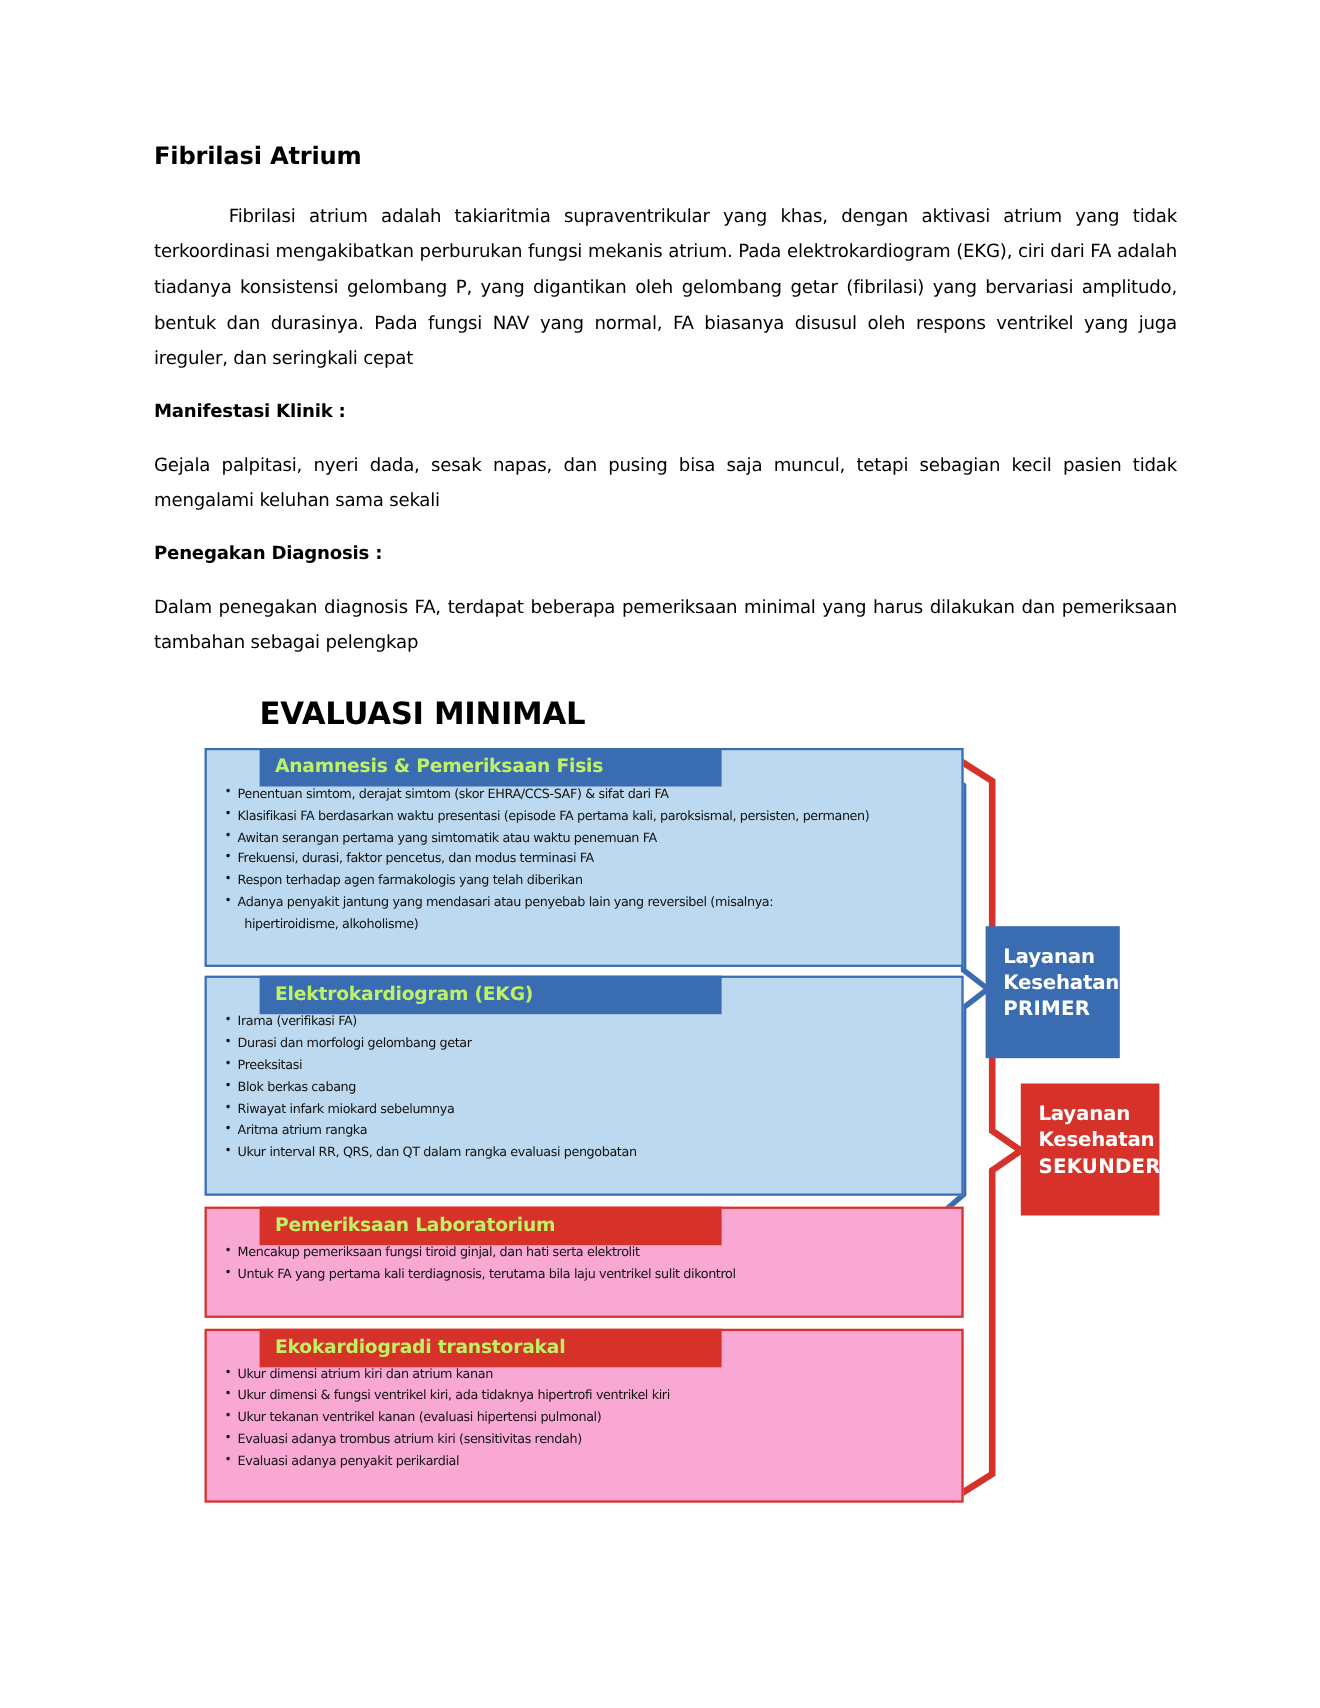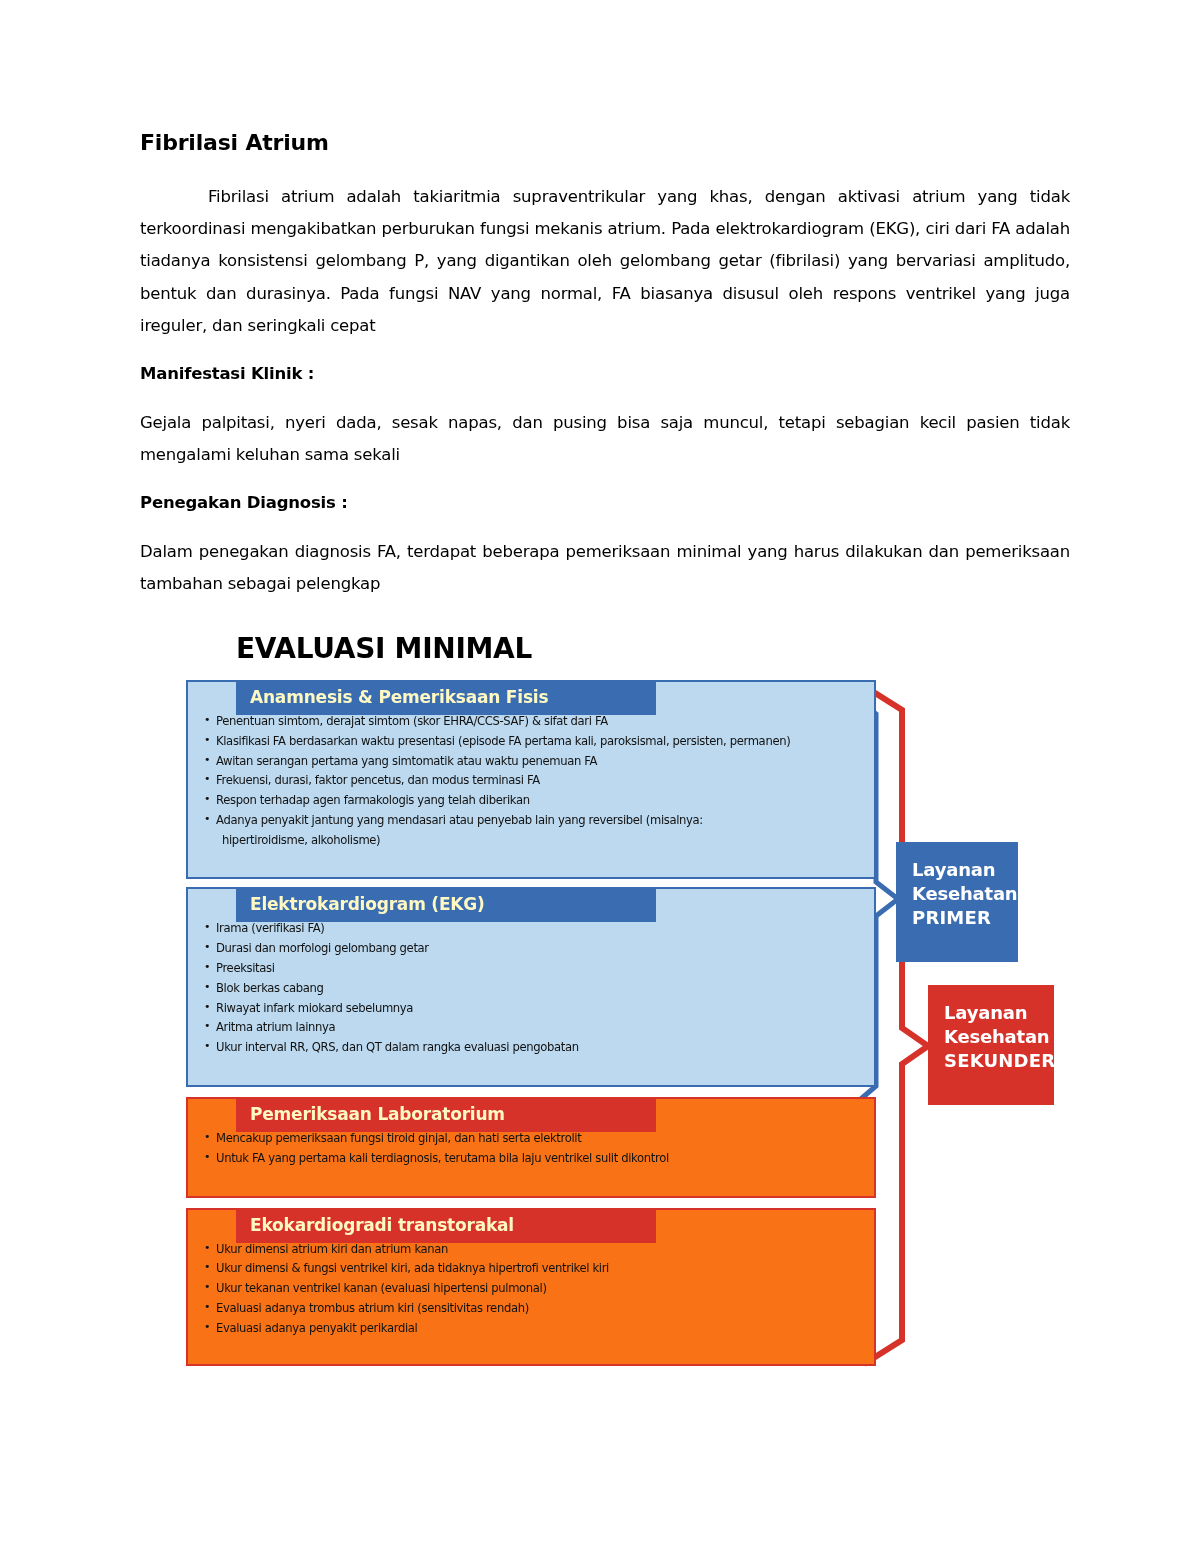--- a/index.html
+++ b/index.html
@@ -45,25 +45,25 @@
   
   .boxes { position:absolute; left:0px; top:48px; width:690px; }
 
   .card { position:relative; margin-bottom:4px; }
   .card-body {
     border-width:2px; border-style:solid;
     padding:30px 16px 27px 16px;
     min-height:40px;
   }
   .card.blue .card-body { background:#bcd9ef; border-color:#3a6cb2; }
-  .card.red  .card-body { background:#f97316; border-color:#d6322a; }
+  .card.red  .card-body { background:#f9a8d4; border-color:#d6322a; }
 
   .card-header {
     position:absolute; left:50px; top:0px; width:420px;
-    color:#fef9c3; font-weight:bold; font-size:17px;
+    color:#bef264; font-weight:bold; font-size:17px;
     padding:7px 12px 8px 14px; z-index:3; letter-spacing:-0.2px;
     font-family:"DejaVu Sans", sans-serif;
   }
   .card.blue .card-header { background:#3a6cb2; }
   .card.red  .card-header { background:#d6322a; }
 
   ul.bullets { list-style:none; margin:0; padding:0; }
   ul.bullets li {
     font-size:11.6px; line-height:1.62; margin:0 0 1px 0;
     padding-left:12px; position:relative; letter-spacing:-0.35px;
@@ -138,21 +138,21 @@
 
       <div class="card blue" style="margin-top:8px;">
         <div class="card-header">Elektrokardiogram (EKG)</div>
         <div class="card-body">
           <ul class="bullets">
             <li>Irama (verifikasi FA)</li>
             <li>Durasi dan morfologi gelombang getar</li>
             <li>Preeksitasi</li>
             <li>Blok berkas cabang</li>
             <li>Riwayat infark miokard sebelumnya</li>
-            <li>Aritma atrium lainnya</li>
+            <li>Aritma atrium rangka</li>
             <li>Ukur interval RR, QRS, dan QT dalam rangka evaluasi pengobatan</li>
           </ul>
         </div>
       </div>
 
       <div class="card red" style="margin-top:10px;">
         <div class="card-header">Pemeriksaan Laboratorium</div>
         <div class="card-body">
           <ul class="bullets">
             <li>Mencakup pemeriksaan fungsi tiroid ginjal, dan hati serta elektrolit</li>

